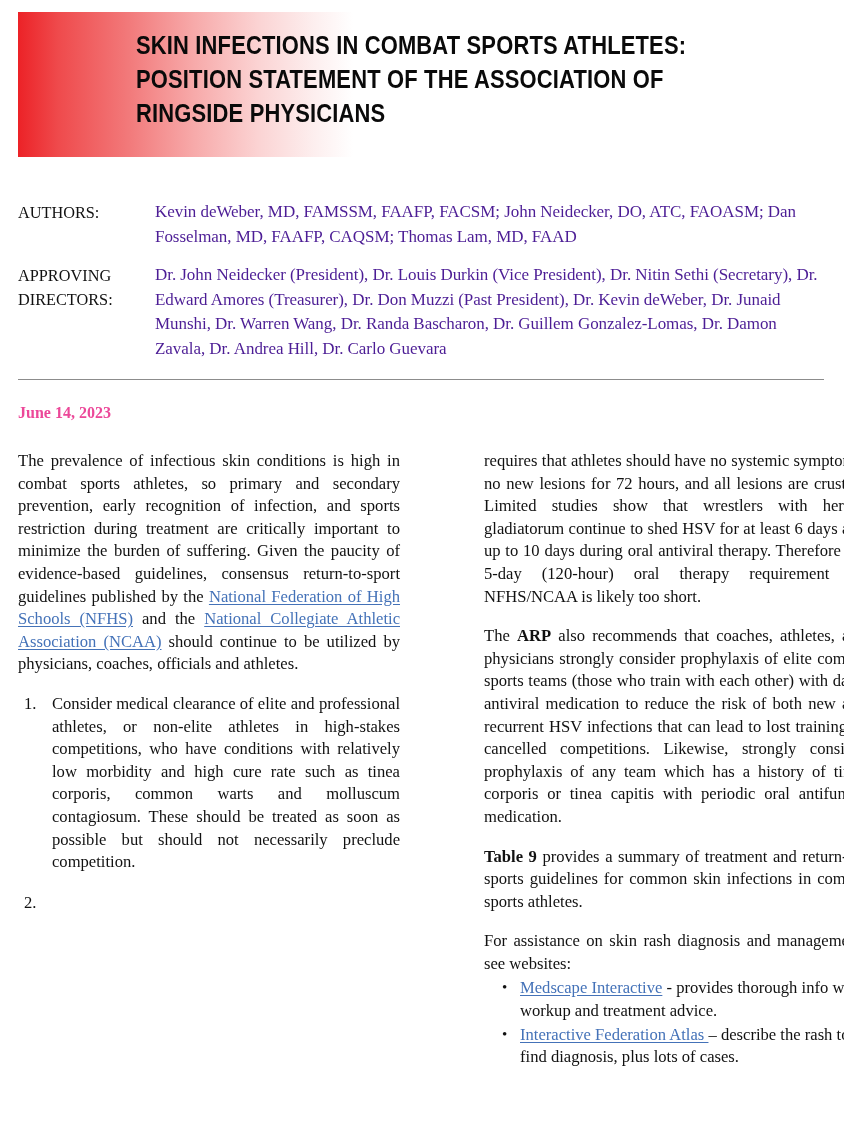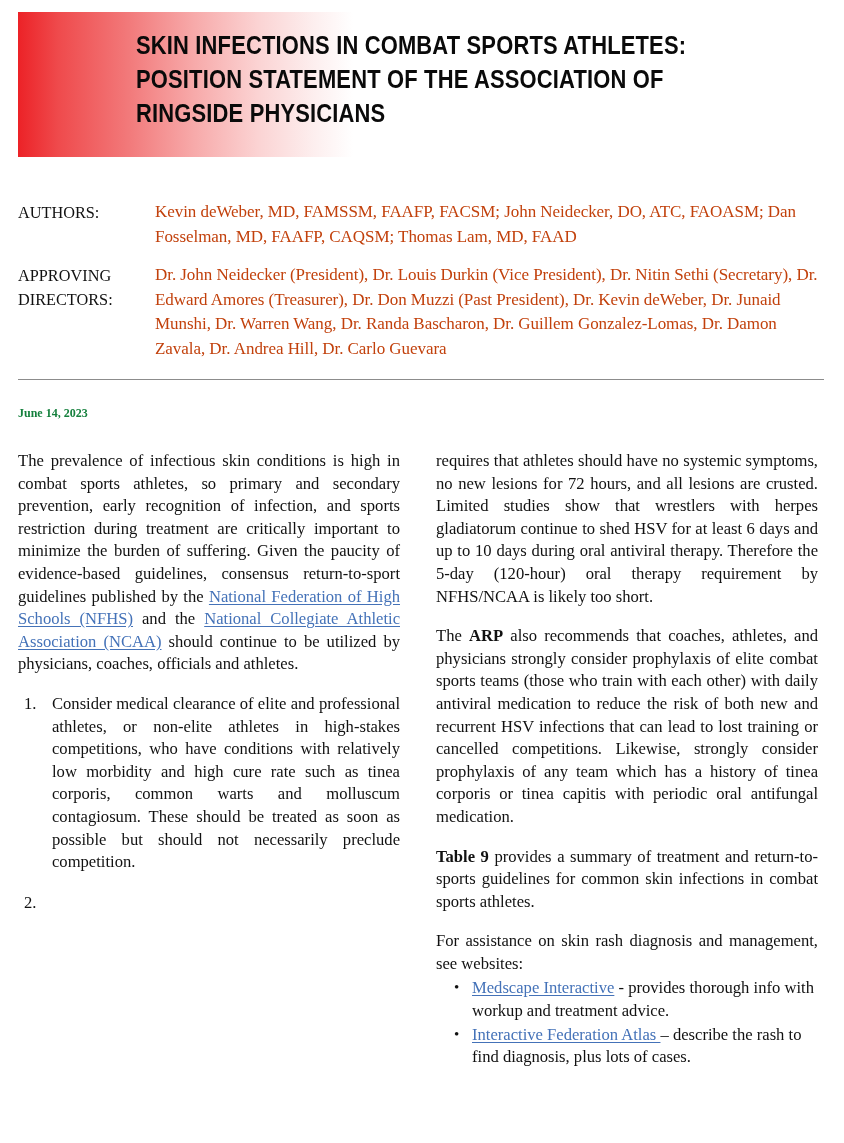--- a/index.html
+++ b/index.html
@@ -69,53 +69,53 @@
     line-height: 24px;
     color: #111;
     transform: scaleX(0.93);
     transform-origin: left top;
     white-space: pre-line;
   }
   .meta-value {
     flex: 1;
     font-size: 17px;
     line-height: 24.5px;
-    color: #c2410c;
+    color: #4c1d95;
     letter-spacing: -0.05px;
   }
 
   
   .divider {
     position: absolute;
     left: 18px;
     top: 379px;
     width: 806px;
     height: 1px;
     background: #8c8c8c;
   }
 
   
   .doc-date {
     position: absolute;
     left: 18px;
     top: 402px;
-    font-size: 12px;
+    font-size: 16px;
     font-weight: bold;
     line-height: 22px;
-    color: #15803d;
+    color: #ec4899;
   }
 
   
   .columns {
     position: absolute;
     left: 18px;
     top: 450px;
     width: 806px;
     display: flex;
-    gap: 36px;
+    gap: 84px;
   }
   .col {
     width: 382px;
     flex: 0 0 382px;
   }
   p.body {
     margin: 0 0 17px 0;
     font-size: 16.6px;
     line-height: 22.6px;
     text-align: justify;

